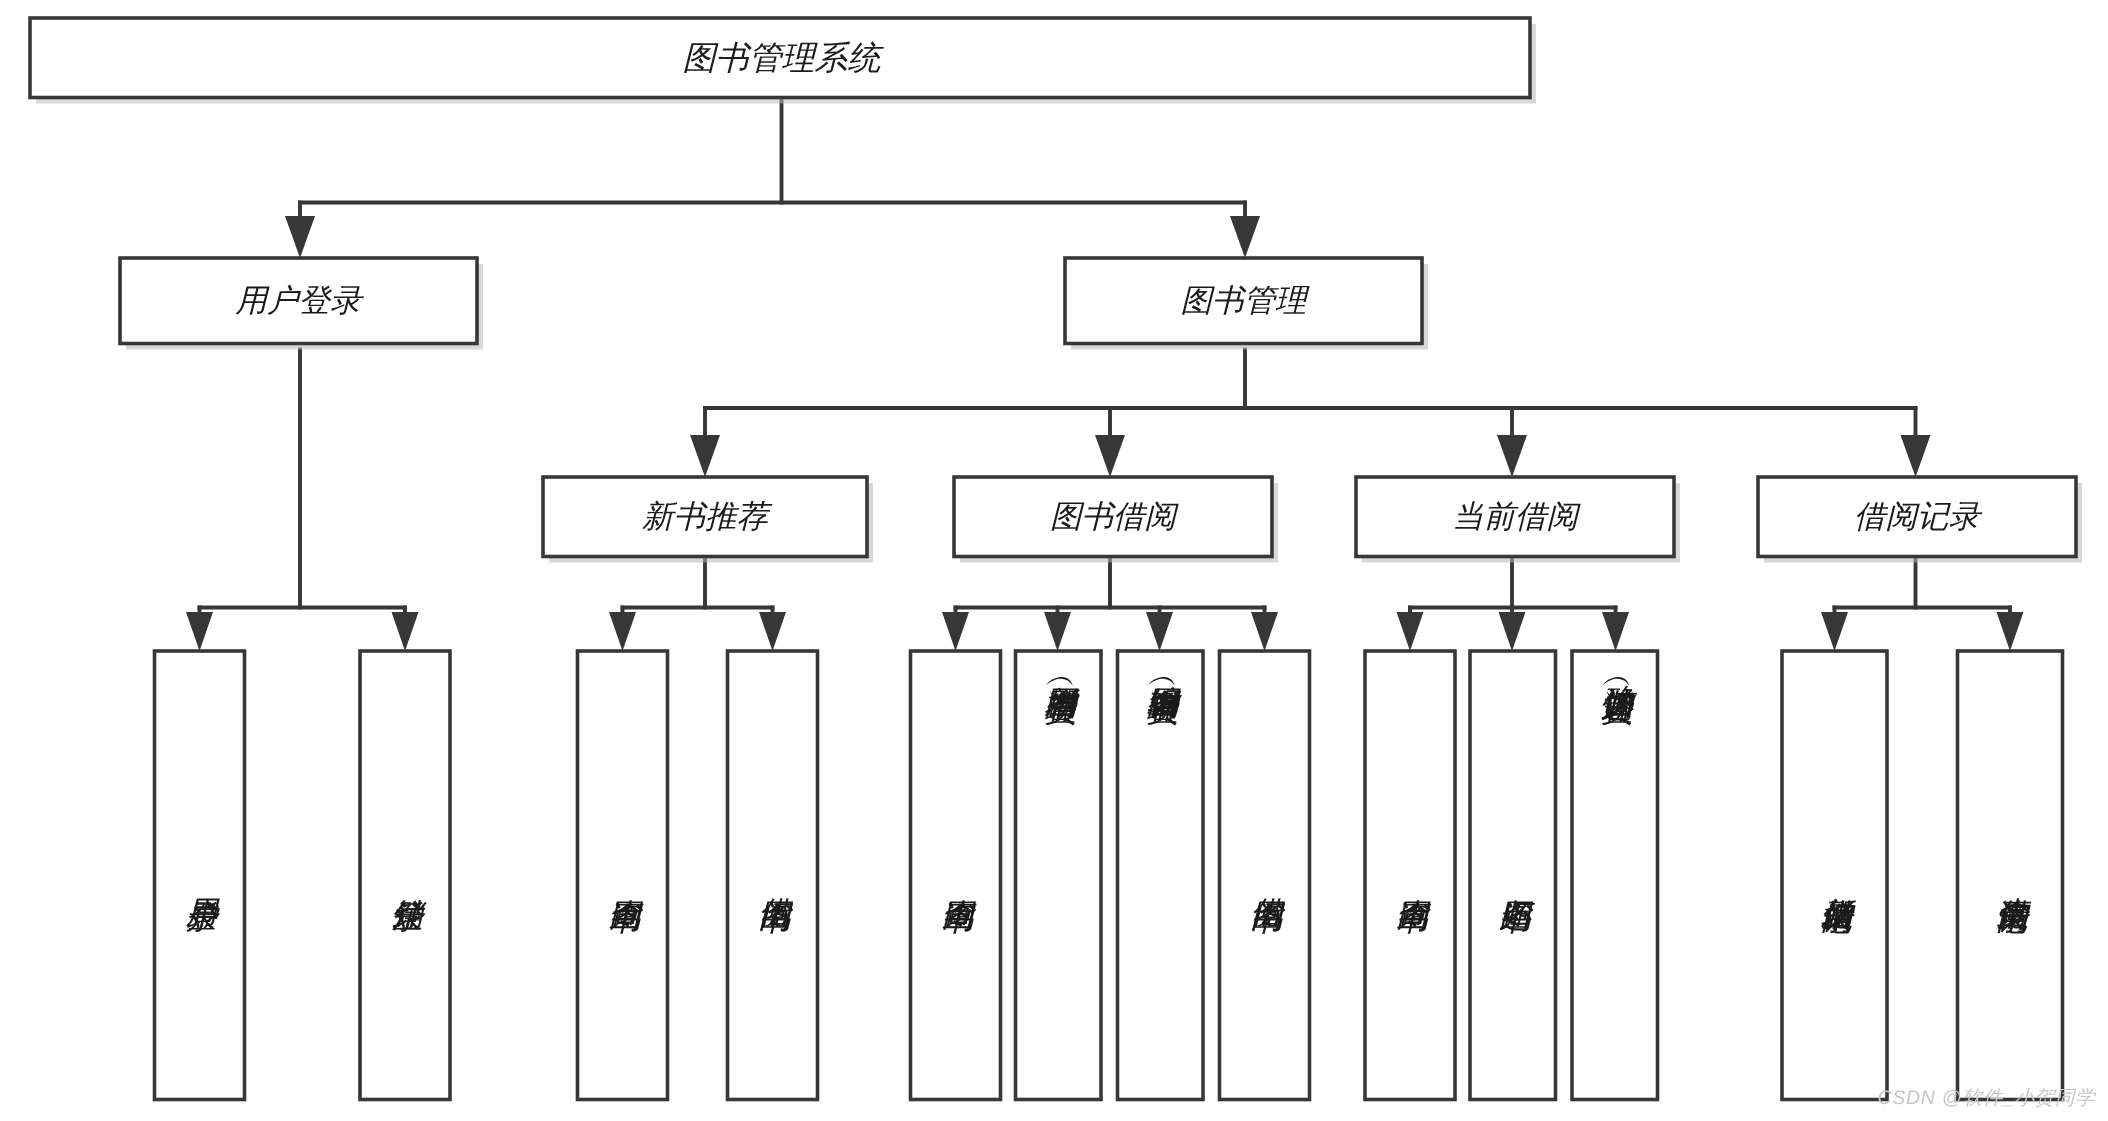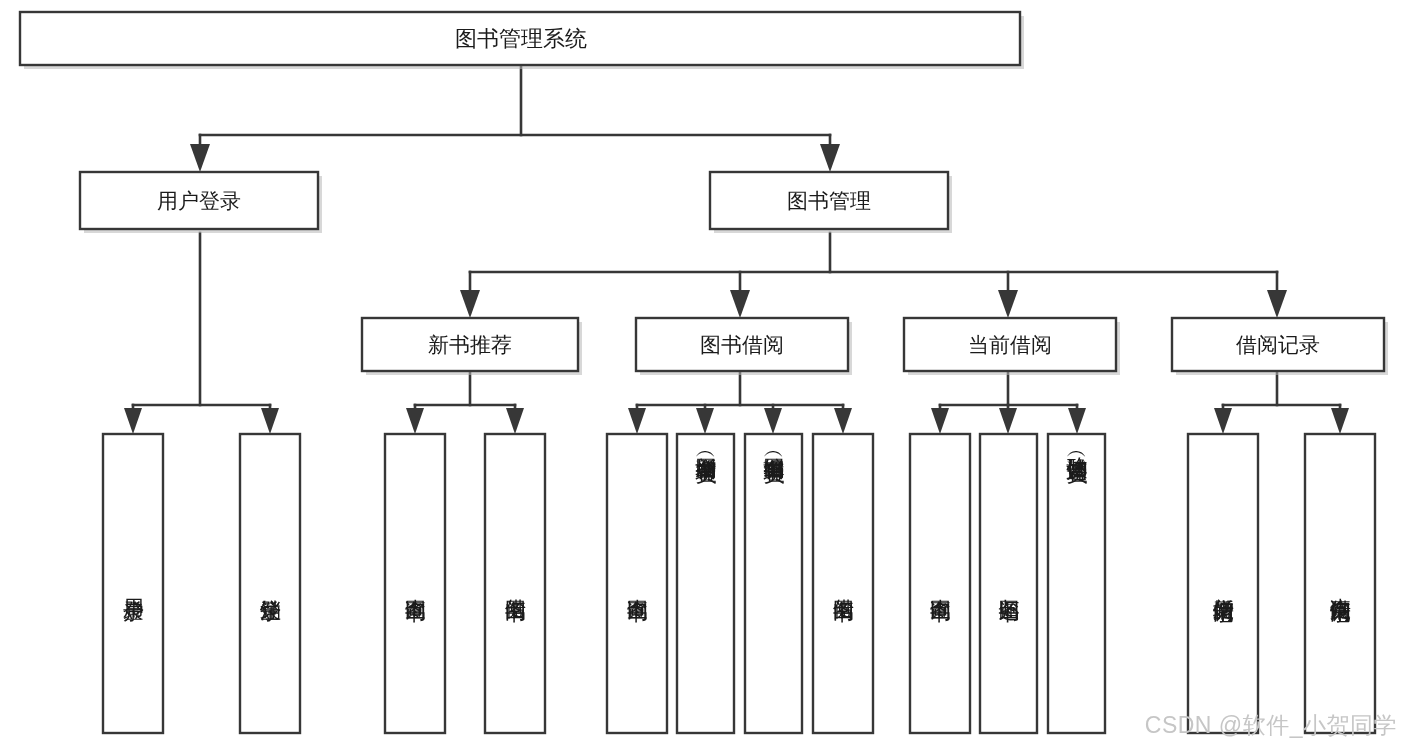--- a/index.html
+++ b/index.html
@@ -11,20 +11,21 @@
     width: 1405px;
     height: 747px;
     font-family: "Liberation Sans", "DejaVu Sans", sans-serif;
     overflow: hidden;
     position: relative;
   }
   #diagram-root {
     position: relative;
     width: 1405px;
     height: 747px;
+    font-style: italic;
   }
   svg.tree-svg {
     position: absolute;
     top: 0;
     left: 0;
     width: 1405px;
     height: 747px;
     display: block;
   }
   .node-box {
@@ -73,21 +74,21 @@
     line-height: 1.18;
     letter-spacing: 1px;
     text-align: center;
     white-space: nowrap;
   }
   #watermark {
     position: absolute;
     right: 8px;
     bottom: 6px;
     font-family: "Liberation Sans", "DejaVu Sans", sans-serif;
-    font-size: 23px;
+    font-size: 13px;
     color: #c6c6c6;
     letter-spacing: 0.5px;
     white-space: nowrap;
   }
 </style>
 </head>
 <body>
 
 <div id="diagram-root">
 

